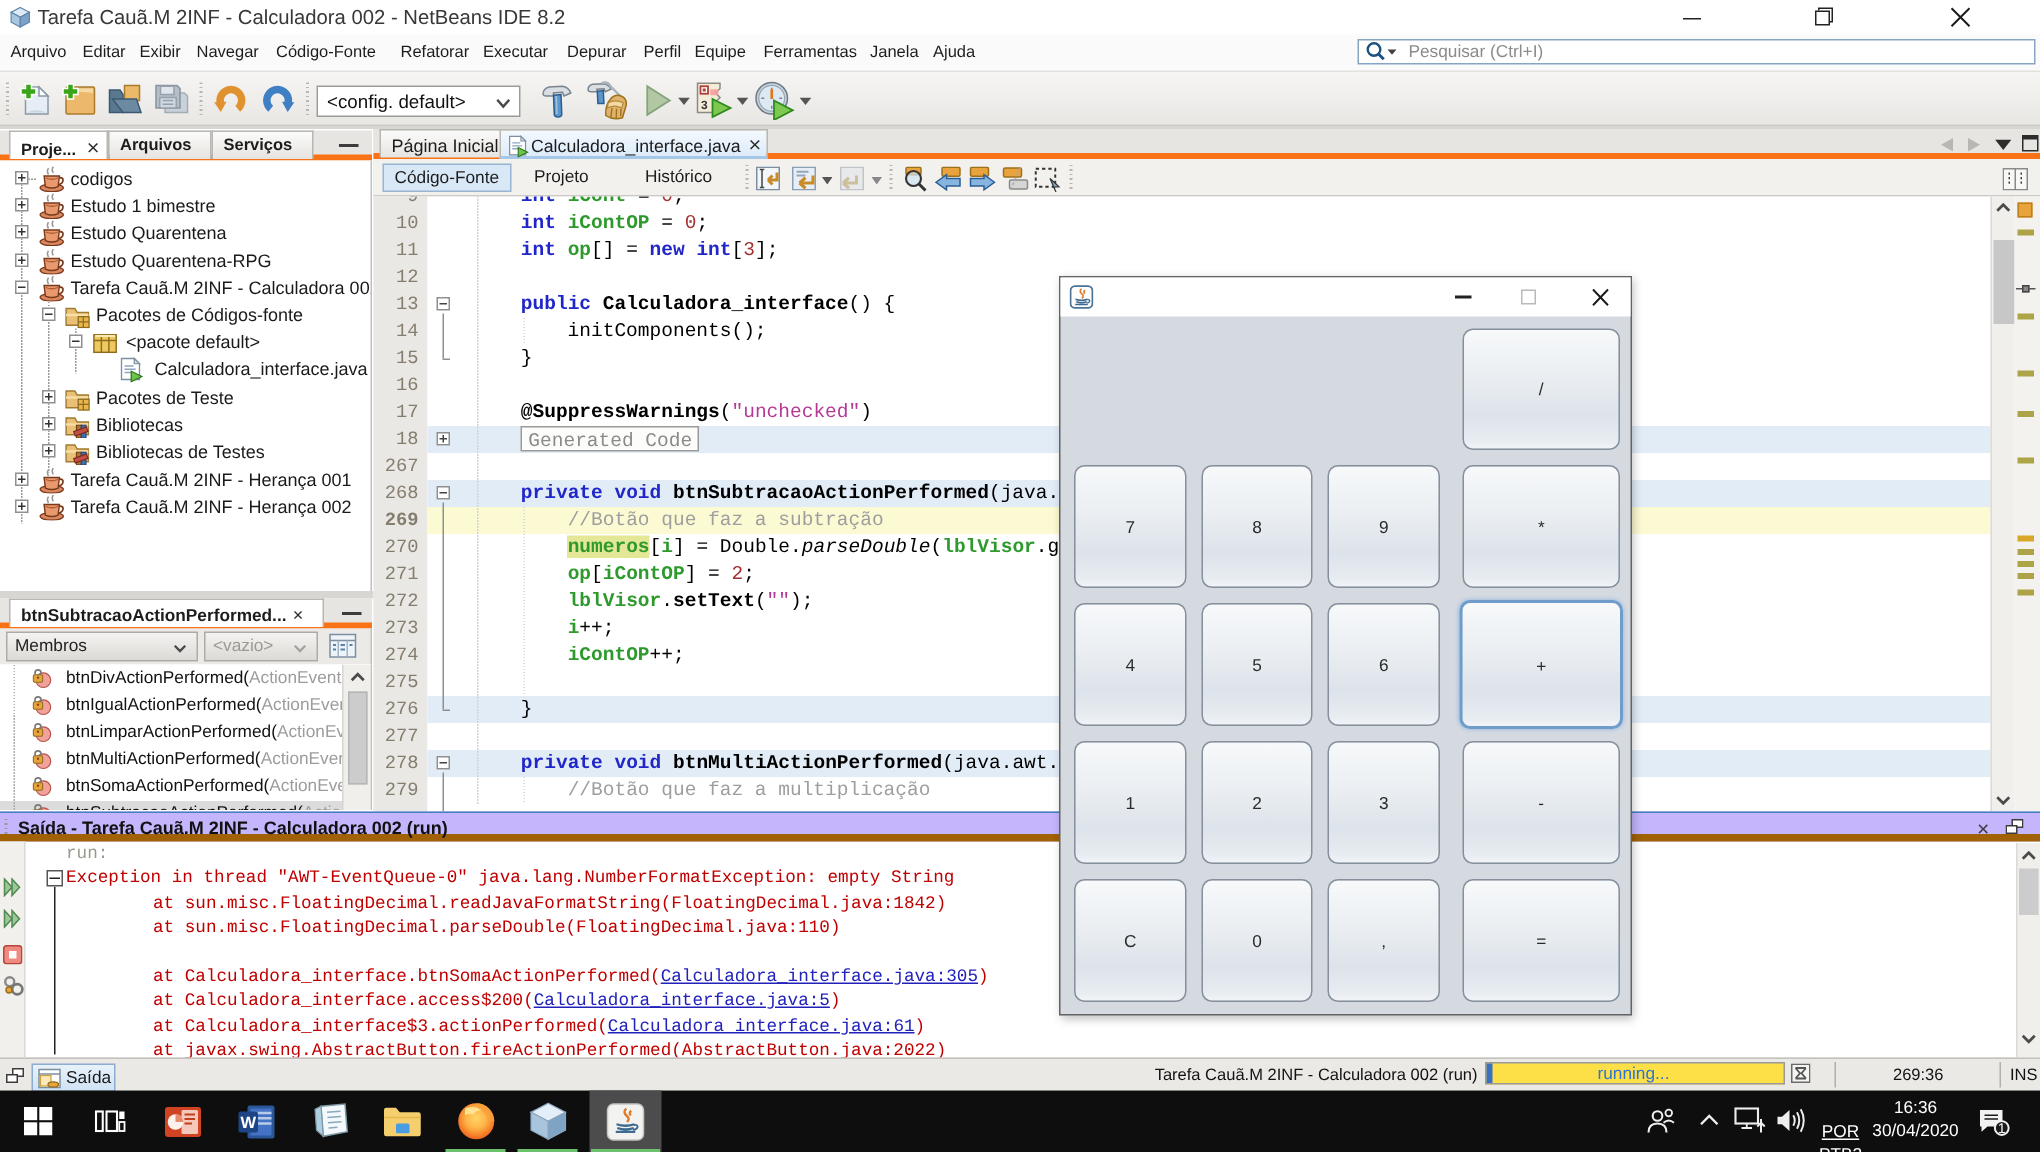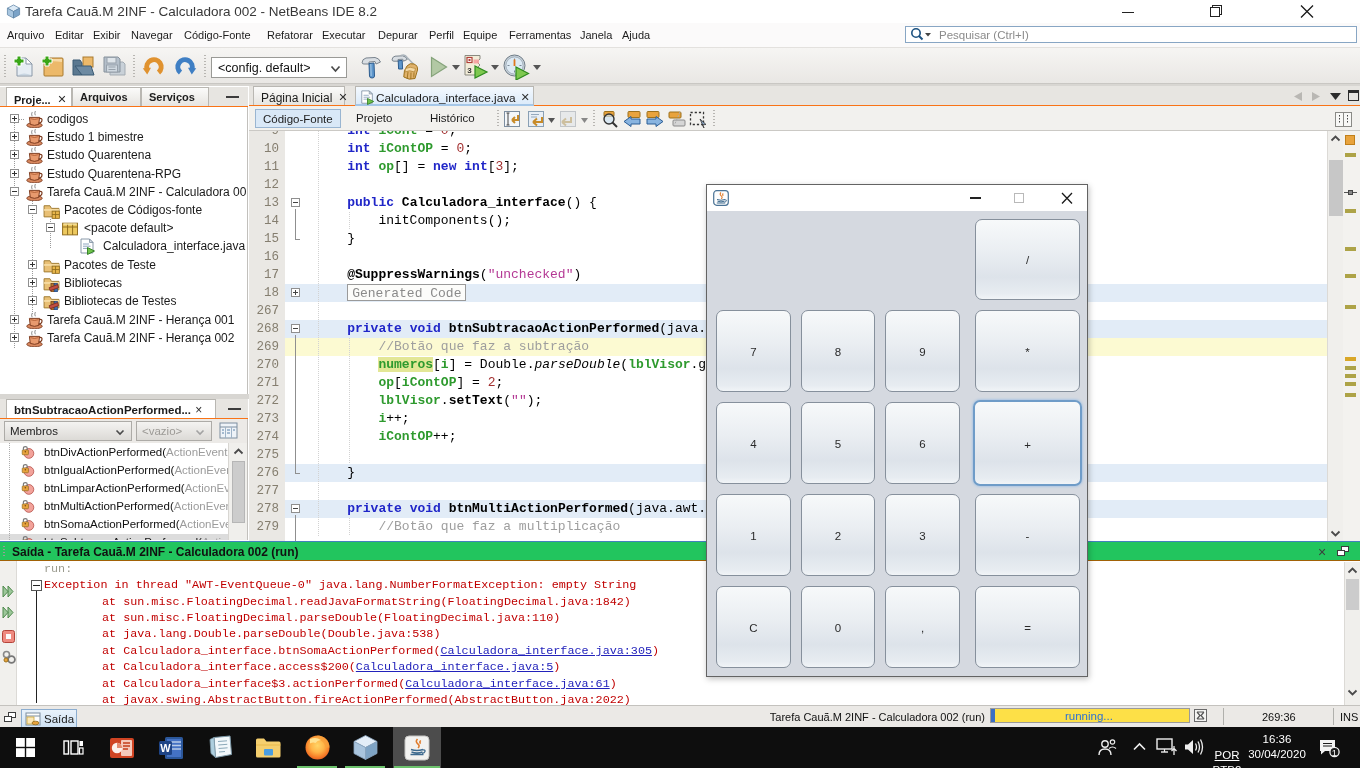--- a/index.html
+++ b/index.html
@@ -10,21 +10,21 @@
 
 #titlebar { left:0; top:0; width:1360px; height:23px; background:#ffffff; }
 #titletext { left:25px; top:4px; font-size:13.5px; color:#383838; }
 .winbtn { top:3px; width:30px; height:18px; color:#222; text-align:center; }
 #menubar { left:0; top:23px; width:1360px; height:24px; background:#fbfafa; }
 .menuitem { position:absolute; top:29px; font-size:11px; color:#1c1c1c; }
 #searchbox { left:905px; top:26px; width:452px; height:17px; background:#fff; border:1px solid #88a6c4; }
 #toolbar { left:0; top:47px; width:1360px; height:37px; background:linear-gradient(#f6f5f3,#e9e7e4); border-top:1px solid #e3e1de; border-bottom:1px solid #c9c7c3; }
 .tsep { position:absolute; top:7px; width:2px; height:22px; background-image:repeating-linear-gradient(to bottom,#b8b6b2 0 1px,transparent 1px 3px); }
 
-.tabrow { background:#e7e5e1; border-bottom:1px solid #f97316; }
+.tabrow { background:#e7e5e1; border-bottom:4px solid #f97316; }
 .tab { position:absolute; top:0; height:19px; white-space:nowrap; border:1px solid #b9b7b2; border-bottom:none; background:linear-gradient(#fbfbfa,#e6e4e0); padding:3px 7px 0 7px; font-size:11px; color:#1c1c1c; }
 .tab.active { background:#ffffff; }
 .xg { color:#2c2c2c; font-size:14.5px; font-weight:normal; }
 
 #projpanel { left:0; top:86px; width:249px; height:308px; background:#fff; }
 #projtabs { left:0; top:1px; width:248px; height:20px; }
 #projtree { left:0; top:21px; width:248px; height:287px; background:#fff; border-right:1px solid #c2c0bc; overflow:hidden; }
 .trow { position:absolute; left:0; height:18px; width:248px; font-size:12px; white-space:nowrap; }
 .trow span.lbl { position:absolute; top:2px; }
 .expand { position:absolute; top:4px; width:9px; height:9px; background:#fff; border:1px solid #8f8f8f; }
@@ -59,21 +59,21 @@
 .mth { font-weight:bold; }
 .mths { font-weight:normal; font-style:italic; }
 .fbox { position:absolute; left:42px; width:9px; height:9px; background:#fff; border:1px solid #8f8f8f; }
 .fbox i { position:absolute; left:1px; top:3px; width:5px; height:1px; background:#444; }
 .fbox b { position:absolute; left:3px; top:1px; width:1px; height:5px; background:#444; }
 #edscroll { position:absolute; left:1078px; top:0; width:16px; height:410px; background:#f0efec; border-left:1px solid #dcdad6; }
 #edstripe { position:absolute; left:1094px; top:0; width:17px; height:410px; background:#f3f2ef; }
 .mark { position:absolute; left:2px; width:11px; height:4px; background:#ada347; }
 
 #outpanel { left:0; top:541px; width:1360px; height:164px; background:#fff; }
-#outhead { position:absolute; left:0; top:0; width:1360px; height:20px; background:#22c55e; border-top:1px solid #4381bd; border-bottom:1px solid #a16207; }
+#outhead { position:absolute; left:0; top:0; width:1360px; height:20px; background:#c4b5fd; border-top:1px solid #4381bd; border-bottom:5px solid #a16207; }
 #outicons { position:absolute; left:0; top:20px; width:17px; height:144px; background:#f1f0ed; border-right:1px solid #dcdad6; }
 .oline { position:absolute; left:44px; font-family:"Liberation Mono",monospace; font-size:11.75px; white-space:pre; color:#c00000; }
 #bottomrow { left:0; top:705px; width:1360px; height:22px; background:#ebe9e6; border-top:1px solid #c4c2be; }
 #saidatab { position:absolute; left:21px; top:3px; width:56px; height:19px; background:linear-gradient(#e9f2fb,#cfe2f4); border:1px solid #8cadd0; font-size:11.5px; padding:3px 0 0 22px; }
 
 #taskbar { left:0; top:727px; width:1360px; height:41px; background:#0e0e0e; }
 .tbicon { position:absolute; top:0; width:48px; height:41px; display:flex; align-items:center; justify-content:center; }
 .runline { position:absolute; top:39px; height:2px; background:#6cc26c; }
 
 #calc { left:706px; top:184px; width:382px; height:493px; background:#d5d9e0; border:1px solid #636363; box-shadow:1px 2px 6px rgba(0,0,0,0.25); z-index:50; }
@@ -477,21 +477,21 @@
       <svg width="11" height="7" viewBox="0 0 11 7" style="margin:5px auto 0;">
           <path d="M1.5 5.5 L5.5 1.5 L9.5 5.5" fill="none" stroke="#4a4a4a" stroke-width="1.8"></path>
         </svg>
       <div style="margin:6px auto 0;width:13px;height:62px;background:#cccccc;border:1px solid #b6b6b6;"></div>
     </div>
   </div>
 </div>
 
 <div class="abs tabrow" id="edtabs">
   <div class="tab" style="left:4px;width:92px;font-size:12px;padding-top:2px;">Página Inicial <span class="xg" style="margin-left:3px;">×</span></div>
-  <div class="tab active" style="left:106px;width:179px;border-bottom:2px solid #a5c7e8;height:20px;font-size:11.8px;padding:2px 3px 0 4px;background:linear-gradient(#f4f9fe,#dcebfa);">
+  <div class="tab active" style="left:84px;width:179px;border-bottom:2px solid #a5c7e8;height:20px;font-size:11.8px;padding:2px 3px 0 4px;background:linear-gradient(#f4f9fe,#dcebfa);">
     <svg style="position:absolute;left:4px;top:3px;" width="15" height="15" viewBox="0 0 17 17">
         <use href="#jfile"></use>
       </svg>
     <span style="margin-left:16px;">Calculadora_interface.java</span> <span class="xg" style="margin-left:2px;">×</span>
   </div>
   <svg width="8" height="9" viewBox="0 0 8 9" style="position:absolute;left:1045px;top:6px;">
       <path d="M8 0 L8 9 L0 4.5 Z" fill="#b9b7b3"></path>
     </svg>
   <svg width="8" height="9" viewBox="0 0 8 9" style="position:absolute;left:1063px;top:6px;">
       <path d="M0 0 L0 9 L8 4.5 Z" fill="#b9b7b3"></path>
@@ -576,21 +576,21 @@
   <div class="lnum" style="top:29px;">11</div>
   <div class="lnum" style="top:47px;">12</div>
   <div class="lnum" style="top:65px;">13</div>
   <div class="lnum" style="top:83px;">14</div>
   <div class="lnum" style="top:101px;">15</div>
   <div class="lnum" style="top:119px;">16</div>
   <div class="lnum" style="top:137px;">17</div>
   <div class="lnum" style="top:155px;">18</div>
   <div class="lnum" style="top:173px;">267</div>
   <div class="lnum" style="top:191px;">268</div>
-  <div class="lnum" style="top:209px;">269</div>
+  <div class="lnum" style="top:209px;font-weight:bold;">269</div>
   <div class="lnum" style="top:227px;">270</div>
   <div class="lnum" style="top:245px;">271</div>
   <div class="lnum" style="top:263px;">272</div>
   <div class="lnum" style="top:281px;">273</div>
   <div class="lnum" style="top:299px;">274</div>
   <div class="lnum" style="top:317px;">275</div>
   <div class="lnum" style="top:335px;">276</div>
   <div class="lnum" style="top:353px;">277</div>
   <div class="lnum" style="top:371px;">278</div>
   <div class="lnum" style="top:389px;">279</div>
@@ -689,21 +689,20 @@
       <circle cx="4" cy="10" r="2" fill="#e8a33d" stroke="#9c711c"></circle>
     </svg>
   </div>
   <div style="position:absolute;left:36px;top:50px;width:1px;height:112px;background:#222;"></div>
   <div style="position:absolute;left:31px;top:39px;width:11px;height:11px;background:#fff;border:1px solid #555;"></div>
   <div style="position:absolute;left:33px;top:44px;width:7px;height:1px;background:#222;"></div>
   <div class="oline" style="top:21px;color:#9a9a8e;">run:</div>
   <div class="oline" style="top:37px;">Exception in thread "AWT-EventQueue-0" java.lang.NumberFormatException: empty String</div>
   <div class="oline" style="top:54px;left:102px;">at sun.misc.FloatingDecimal.readJavaFormatString(FloatingDecimal.java:1842)</div>
   <div class="oline" style="top:70px;left:102px;">at sun.misc.FloatingDecimal.parseDouble(FloatingDecimal.java:110)</div>
-  <div class="oline" style="top:86px;left:102px;">at java.lang.Double.parseDouble(Double.java:538)</div>
   <div class="oline" style="top:103px;left:102px;">at Calculadora_interface.btnSomaActionPerformed(<span style="color:#2222bb;text-decoration:underline;">Calculadora_interface.java:305</span>)</div>
   <div class="oline" style="top:119px;left:102px;">at Calculadora_interface.access$200(<span style="color:#2222bb;text-decoration:underline;">Calculadora_interface.java:5</span>)</div>
   <div class="oline" style="top:136px;left:102px;">at Calculadora_interface$3.actionPerformed(<span style="color:#2222bb;text-decoration:underline;">Calculadora_interface.java:61</span>)</div>
   <div class="oline" style="top:152px;left:102px;">at javax.swing.AbstractButton.fireActionPerformed(AbstractButton.java:2022)</div>
   <div style="position:absolute;left:1344px;top:21px;width:16px;height:143px;background:#f0efec;border-left:1px solid #dcdad6;">
     <svg width="11" height="7" viewBox="0 0 11 7" style="position:absolute;left:2px;top:5px;">
         <path d="M1.5 5.5 L5.5 1.5 L9.5 5.5" fill="none" stroke="#4a4a4a" stroke-width="1.8"></path>
       </svg>
     <div style="position:absolute;left:1px;top:17px;width:13px;height:31px;background:#cccccc;"></div>
     <svg width="11" height="7" viewBox="0 0 11 7" style="position:absolute;left:2px;top:127px;">

